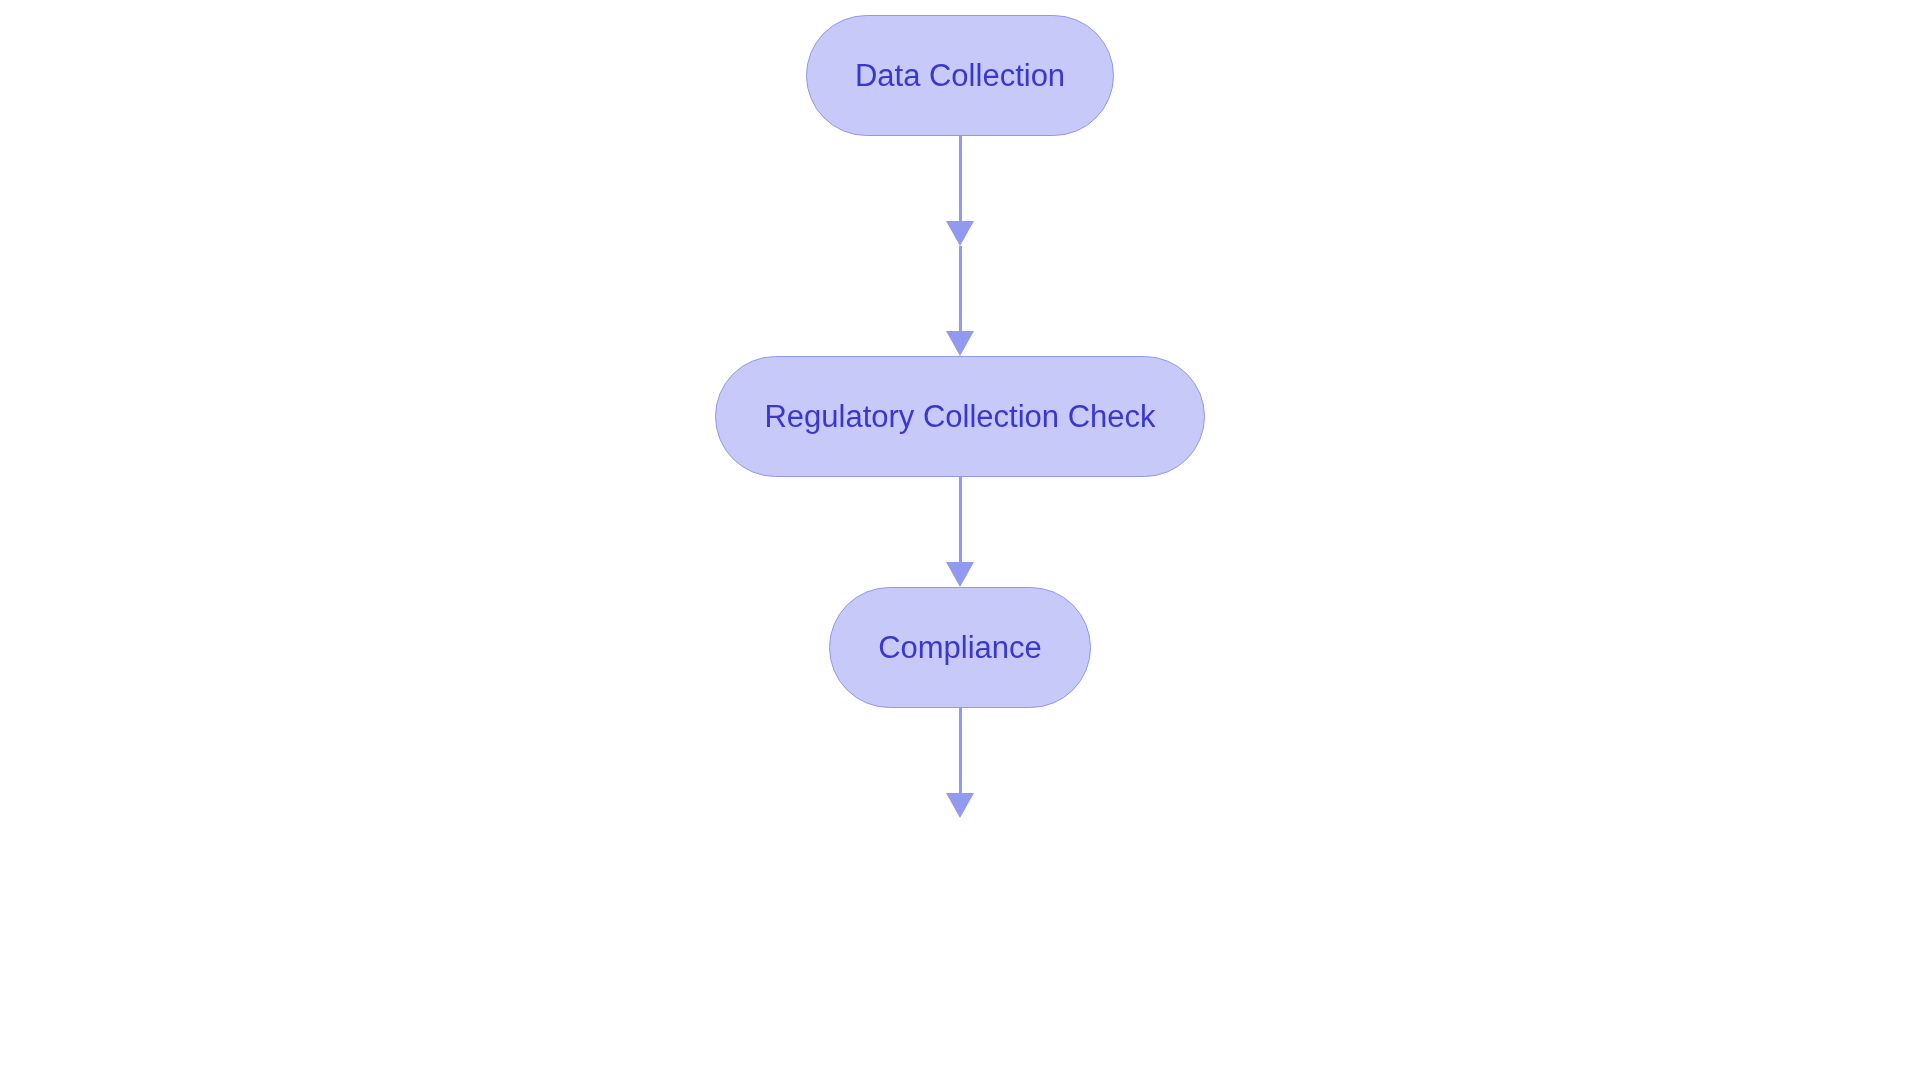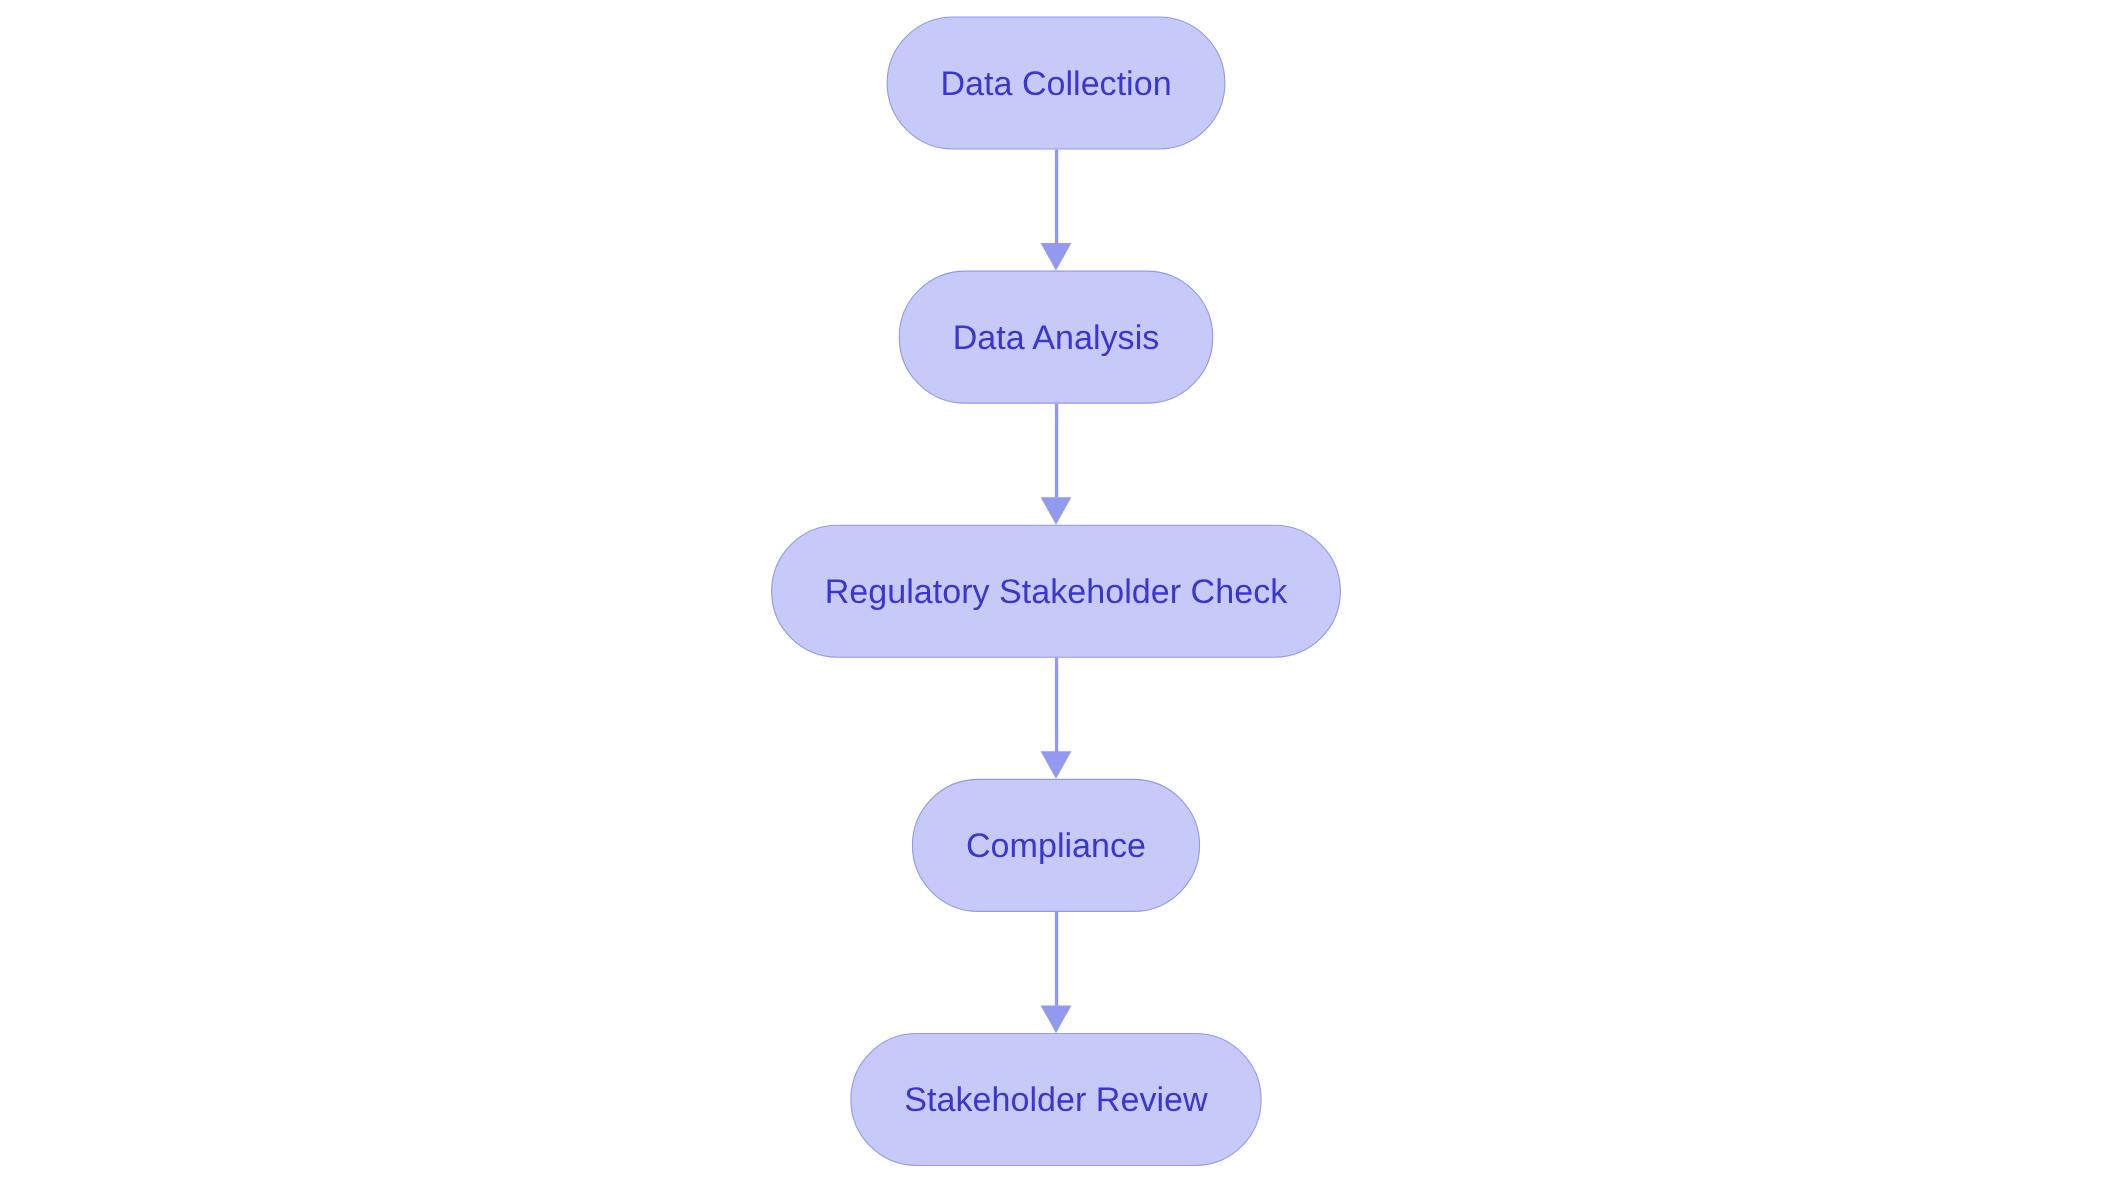--- a/index.html
+++ b/index.html
@@ -72,44 +72,38 @@
 
   <div class="node">
     <span>Data Collection</span>
   </div>
 
   <div class="connector">
     <div class="line"></div>
     <div class="head"></div>
   </div>
 
-  <div class="node">
-    <span>Data Analysis</span>
-  </div>
 
   <div class="connector">
     <div class="line"></div>
     <div class="head"></div>
   </div>
 
   <div class="node">
-    <span>Regulatory Stakeholder Check</span>
+    <span>Regulatory Collection Check</span>
   </div>
 
   <div class="connector">
     <div class="line"></div>
     <div class="head"></div>
   </div>
 
   <div class="node">
     <span>Compliance</span>
   </div>
 
   <div class="connector">
     <div class="line"></div>
     <div class="head"></div>
   </div>
 
-  <div class="node">
-    <span>Stakeholder Review</span>
-  </div>
 
 </div>
 
 </body></html>

